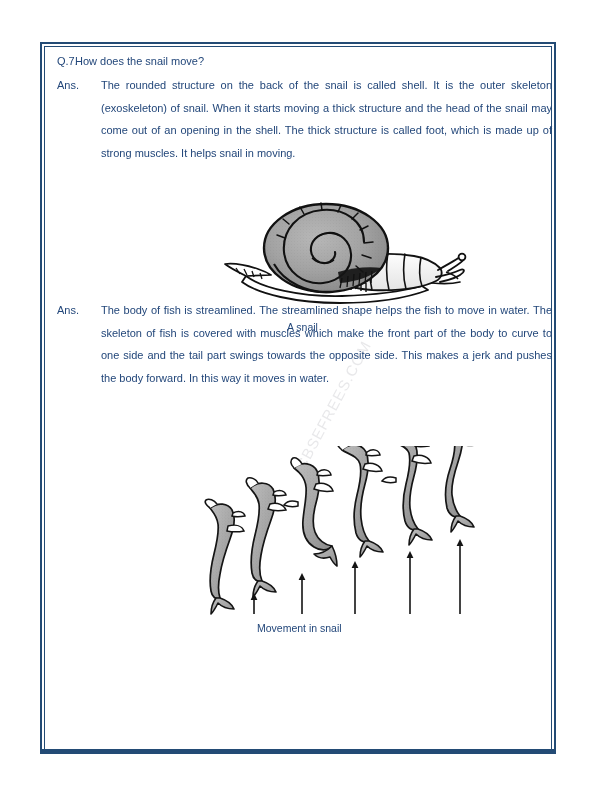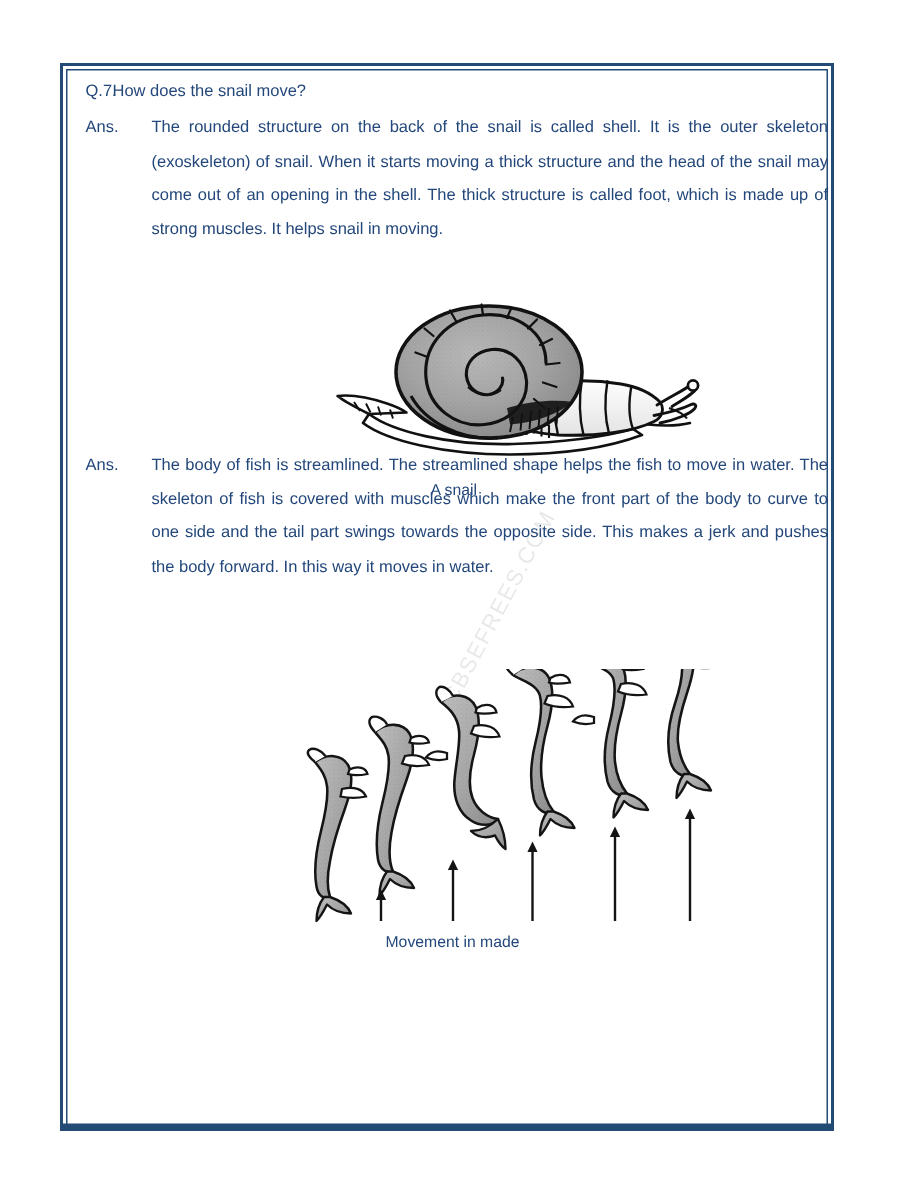--- a/index.html
+++ b/index.html
@@ -379,17 +379,17 @@
             <path d="M218,105 L214.6,112 L221.4,112 Z" stroke="none"></path>
           </g>
 
           <g>
             <line x1="268" y1="168" x2="268" y2="98" stroke-width="1.6"></line>
             <path d="M268,93 L264.6,100 L271.4,100 Z" stroke="none"></path>
           </g>
         </g>
       </svg>
     </div>
-    <div class="figure-caption" style="left:215px; top:577px;">Movement in made</div>
+    <div class="figure-caption" style="left:215px; top:577px;">Movement in snail</div>
 
   </div>
 </div>
 <div id="frame-bottom"></div>
 
 </body></html>

